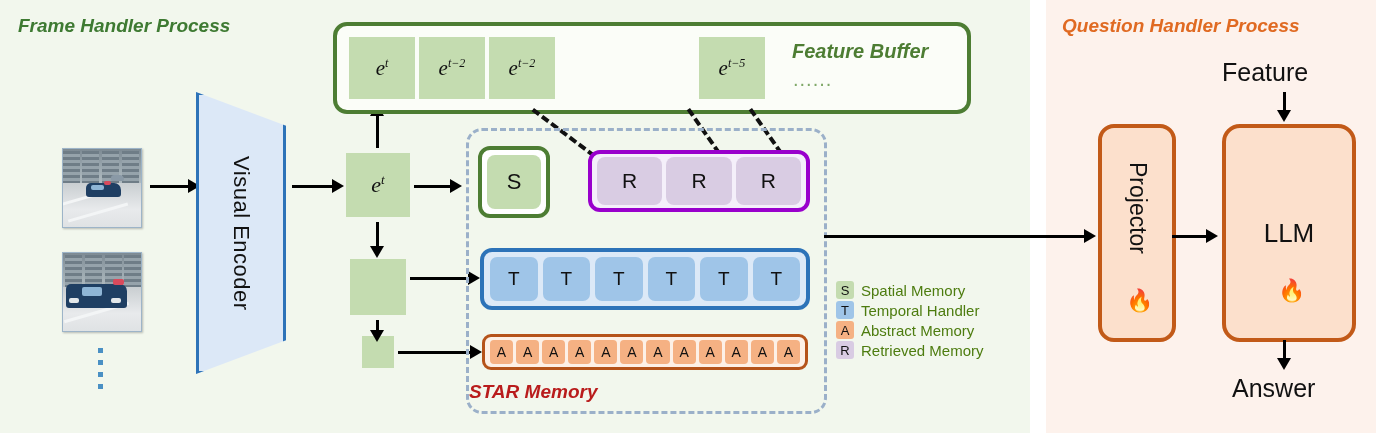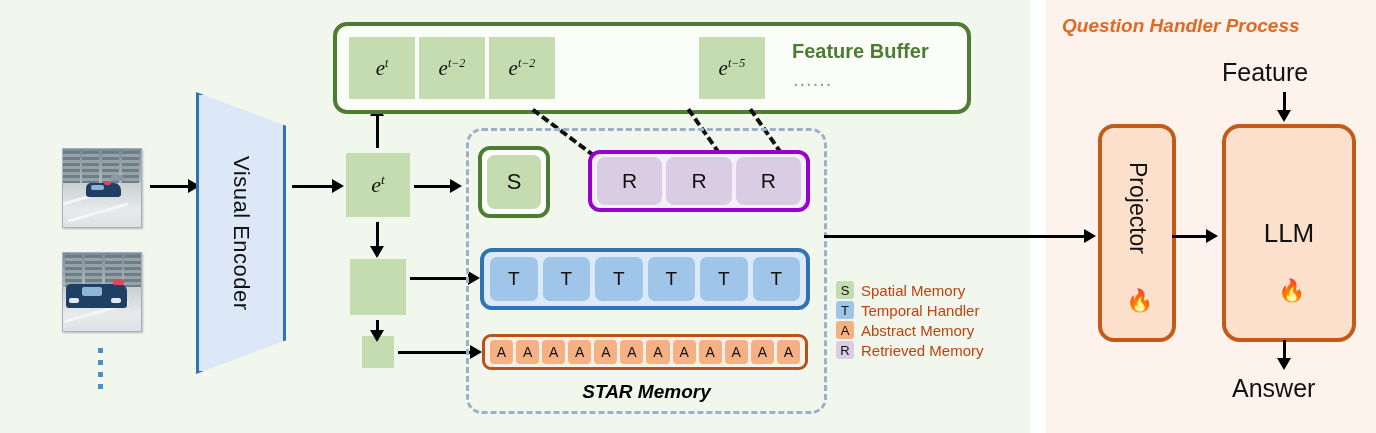--- a/index.html
+++ b/index.html
@@ -42,29 +42,29 @@
        font-family:"Liberation Serif",serif;font-style:italic;font-size:22px;color:#111;}
   .gsq sup{font-size:13px;font-style:italic;}
 
   
   #feature-buffer{position:absolute;left:333px;top:22px;width:630px;height:84px;
       border:4px solid #4d7d33;border-radius:14px;background:#fbfdf8;}
   .fb-cell{position:absolute;top:11px;width:66px;height:62px;background:#c4dcb0;
       display:flex;align-items:center;justify-content:center;
       font-family:"Liberation Serif",serif;font-style:italic;font-size:21px;color:#111;}
   .fb-cell sup{font-size:12px;}
-  #fb-label{position:absolute;left:455px;top:14px;font-weight:bold;
+  #fb-label{position:absolute;left:455px;top:14px;font-style:italic;font-weight:bold;
       font-size:20px;color:#4d7d33;white-space:nowrap;}
   #fb-dots{position:absolute;left:456px;top:42px;font-size:20px;color:#7fa868;letter-spacing:1px;}
 
   
   #star-box{position:absolute;left:466px;top:128px;width:355px;height:280px;
       border:3px dashed #9bb0c9;border-radius:16px;}
-  #star-label{position:absolute;left:0;bottom:8px;width:100%;text-align:center;
-      font-style:italic;font-weight:bold;font-size:19px;color:#000000;}
+  #star-label{position:absolute;left:0;bottom:8px;width:100%;
+      font-style:italic;font-weight:bold;font-size:19px;color:#b91c1c;}
 
   
   #s-wrap{position:absolute;left:478px;top:146px;width:64px;height:64px;
       border:4px solid #4d7d33;border-radius:12px;background:#ffffff;}
   #s-wrap .inner{position:absolute;inset:5px;background:#c4dcb0;border-radius:8px;
       display:flex;align-items:center;justify-content:center;font-size:22px;color:#111;}
 
   
   #r-group{position:absolute;left:588px;top:150px;width:222px;height:62px;
       border:4px solid #9900cc;border-radius:12px;background:#f4effa;
@@ -84,21 +84,21 @@
       border:3px solid #b5531a;border-radius:9px;background:#fdf0e6;
       display:flex;align-items:center;gap:3px;padding:0 5px;box-sizing:border-box;}
   #a-group .cell{flex:1;height:24px;background:#f5b183;border-radius:4px;
       display:flex;align-items:center;justify-content:center;font-size:14px;color:#111;}
 
   
   #legend{position:absolute;left:836px;top:281px;display:flex;flex-direction:column;gap:2px;}
   #legend .row{display:flex;align-items:center;gap:7px;}
   #legend .sw{width:18px;height:18px;border-radius:3px;display:flex;
       align-items:center;justify-content:center;font-size:13px;color:#111;}
-  #legend .txt{font-size:15px;color:#c2410c;white-space:nowrap;}
+  #legend .txt{font-size:15px;color:#4d7c0f;white-space:nowrap;}
 
   
   .arrow{position:absolute;background:#000;}
   .arrow.h{height:3px;}
   .arrow.v{width:3px;}
   .ahead{position:absolute;width:0;height:0;}
   .ahead.r{border-top:7px solid transparent;border-bottom:7px solid transparent;border-left:12px solid #000;}
   .ahead.d{border-left:7px solid transparent;border-right:7px solid transparent;border-top:12px solid #000;}
   .ahead.u{border-left:7px solid transparent;border-right:7px solid transparent;border-bottom:12px solid #000;}
 
@@ -115,20 +115,21 @@
       display:flex;align-items:center;justify-content:center;}
   #llm .lbl{font-size:26px;color:#111;}
   .fire{position:absolute;font-size:22px;line-height:1;}
   .rlabel{position:absolute;font-size:25px;color:#111;white-space:nowrap;}
 </style>
 </head>
 <body>
 
 <div class="panel" id="left-panel">
 
+  <div class="ptitle" id="left-title">Frame Handler Process</div>
 
   <div class="frame" style="left:62px;top:148px;">
     <div class="sky"></div>
     <div class="bldg" style="left:0%;"></div>
     <div class="bldg" style="left:24%;"></div>
     <div class="bldg" style="left:50%;"></div>
     <div class="bldg" style="left:76%;"></div>
     <div class="road"></div>
     <div class="lane" style="left:-10%;top:62%;width:70%;height:3px;"></div>
     <div class="lane" style="left:5%;top:80%;width:80%;height:3px;"></div>

